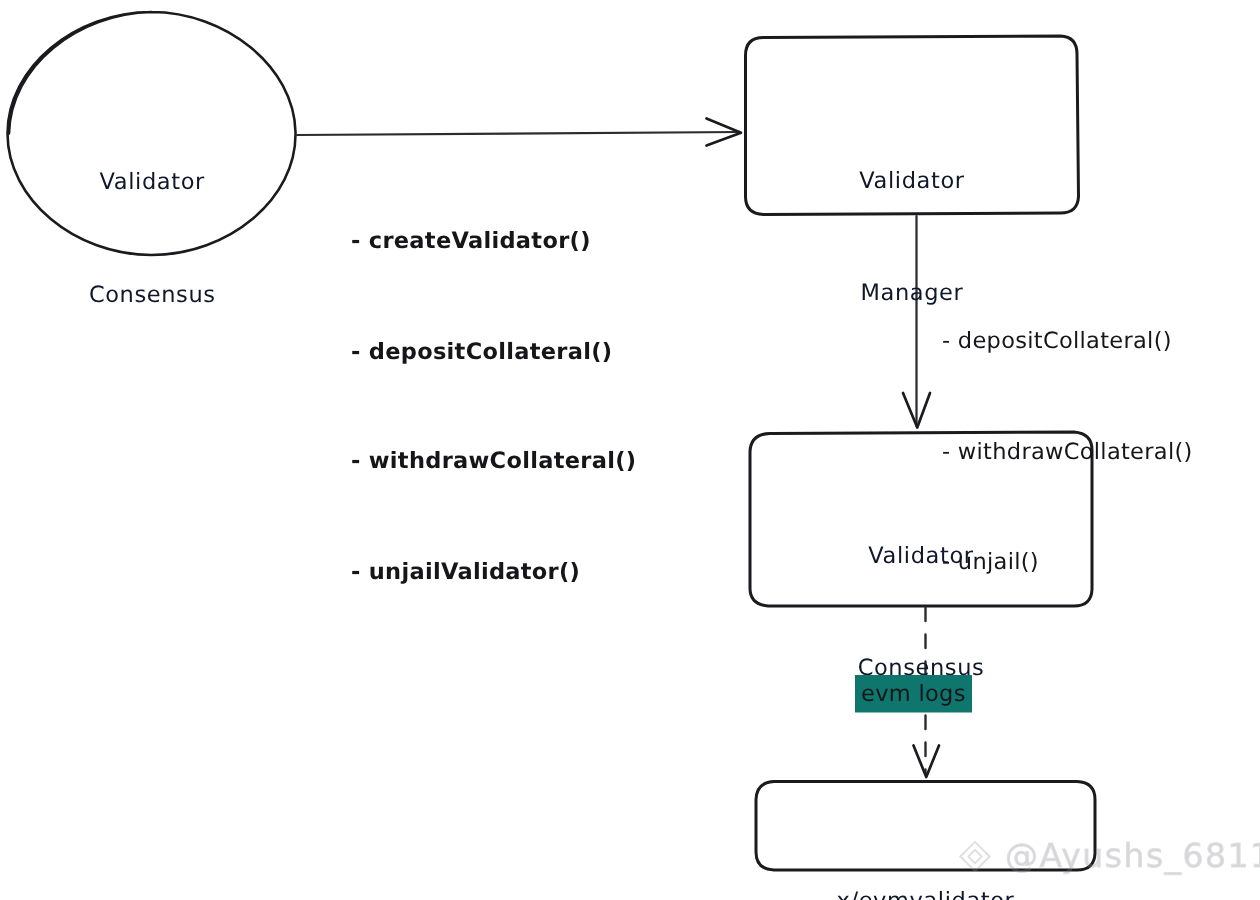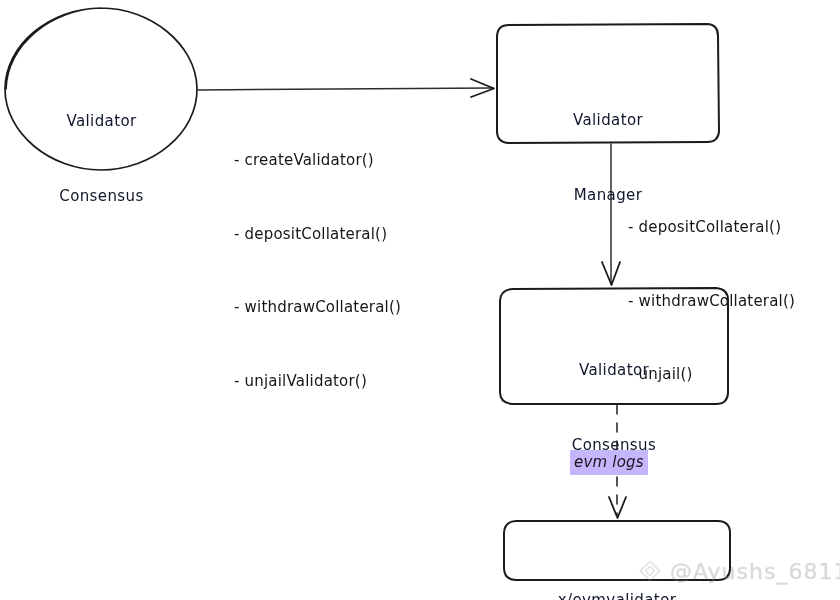--- a/index.html
+++ b/index.html
@@ -103,34 +103,34 @@
 
 <div class="node-label" style="left:500px; top:308px; width:228px;">
   <div class="shape-title">Validator</div>
   <div class="shape-title">Consensus</div>
 </div>
 
 <div class="node-label" style="left:504px; top:538px; width:226px;">
   <div class="shape-title">x/evmvalidator</div>
 </div>
 
-<div class="edge-label" style="left:234px; top:99px;">
+<div class="edge-label" style="left:234px; top:99px;font-weight:bold;">
   <span class="m-line">- createValidator()</span>
   <span class="m-line">- depositCollateral()</span>
   <span class="m-line">- withdrawCollateral()</span>
   <span class="m-line">- unjailValidator()</span>
 </div>
 
 <div class="edge-label" style="left:628px; top:166px;">
   <span class="m-line">- depositCollateral()</span>
   <span class="m-line">- withdrawCollateral()</span>
   <span class="m-line">- unjail()</span>
 </div>
 
-<div class="edge-label" style="left:570px; top:450px; background:#c4b5fd; padding:0 4px;font-style:italic;">evm logs</div>
+<div class="edge-label" style="left:570px; top:450px; background:#0f766e; padding:0 4px;">evm logs</div>
 
 <div class="watermark">
   <svg class="wm-mark" viewBox="0 0 32 32">
     <g fill="none" stroke="#9a9aa4" stroke-width="1.6" stroke-linejoin="round">
       <path d="M16 4 L28 16 L16 28 L4 16 Z"></path>
       <path d="M16 10.5 L21.5 16 L16 21.5 L10.5 16 Z"></path>
       <path d="M7.2 12.8 L4 16 L7.2 19.2"></path>
       <path d="M24.8 12.8 L28 16 L24.8 19.2"></path>
     </g>
   </svg>

